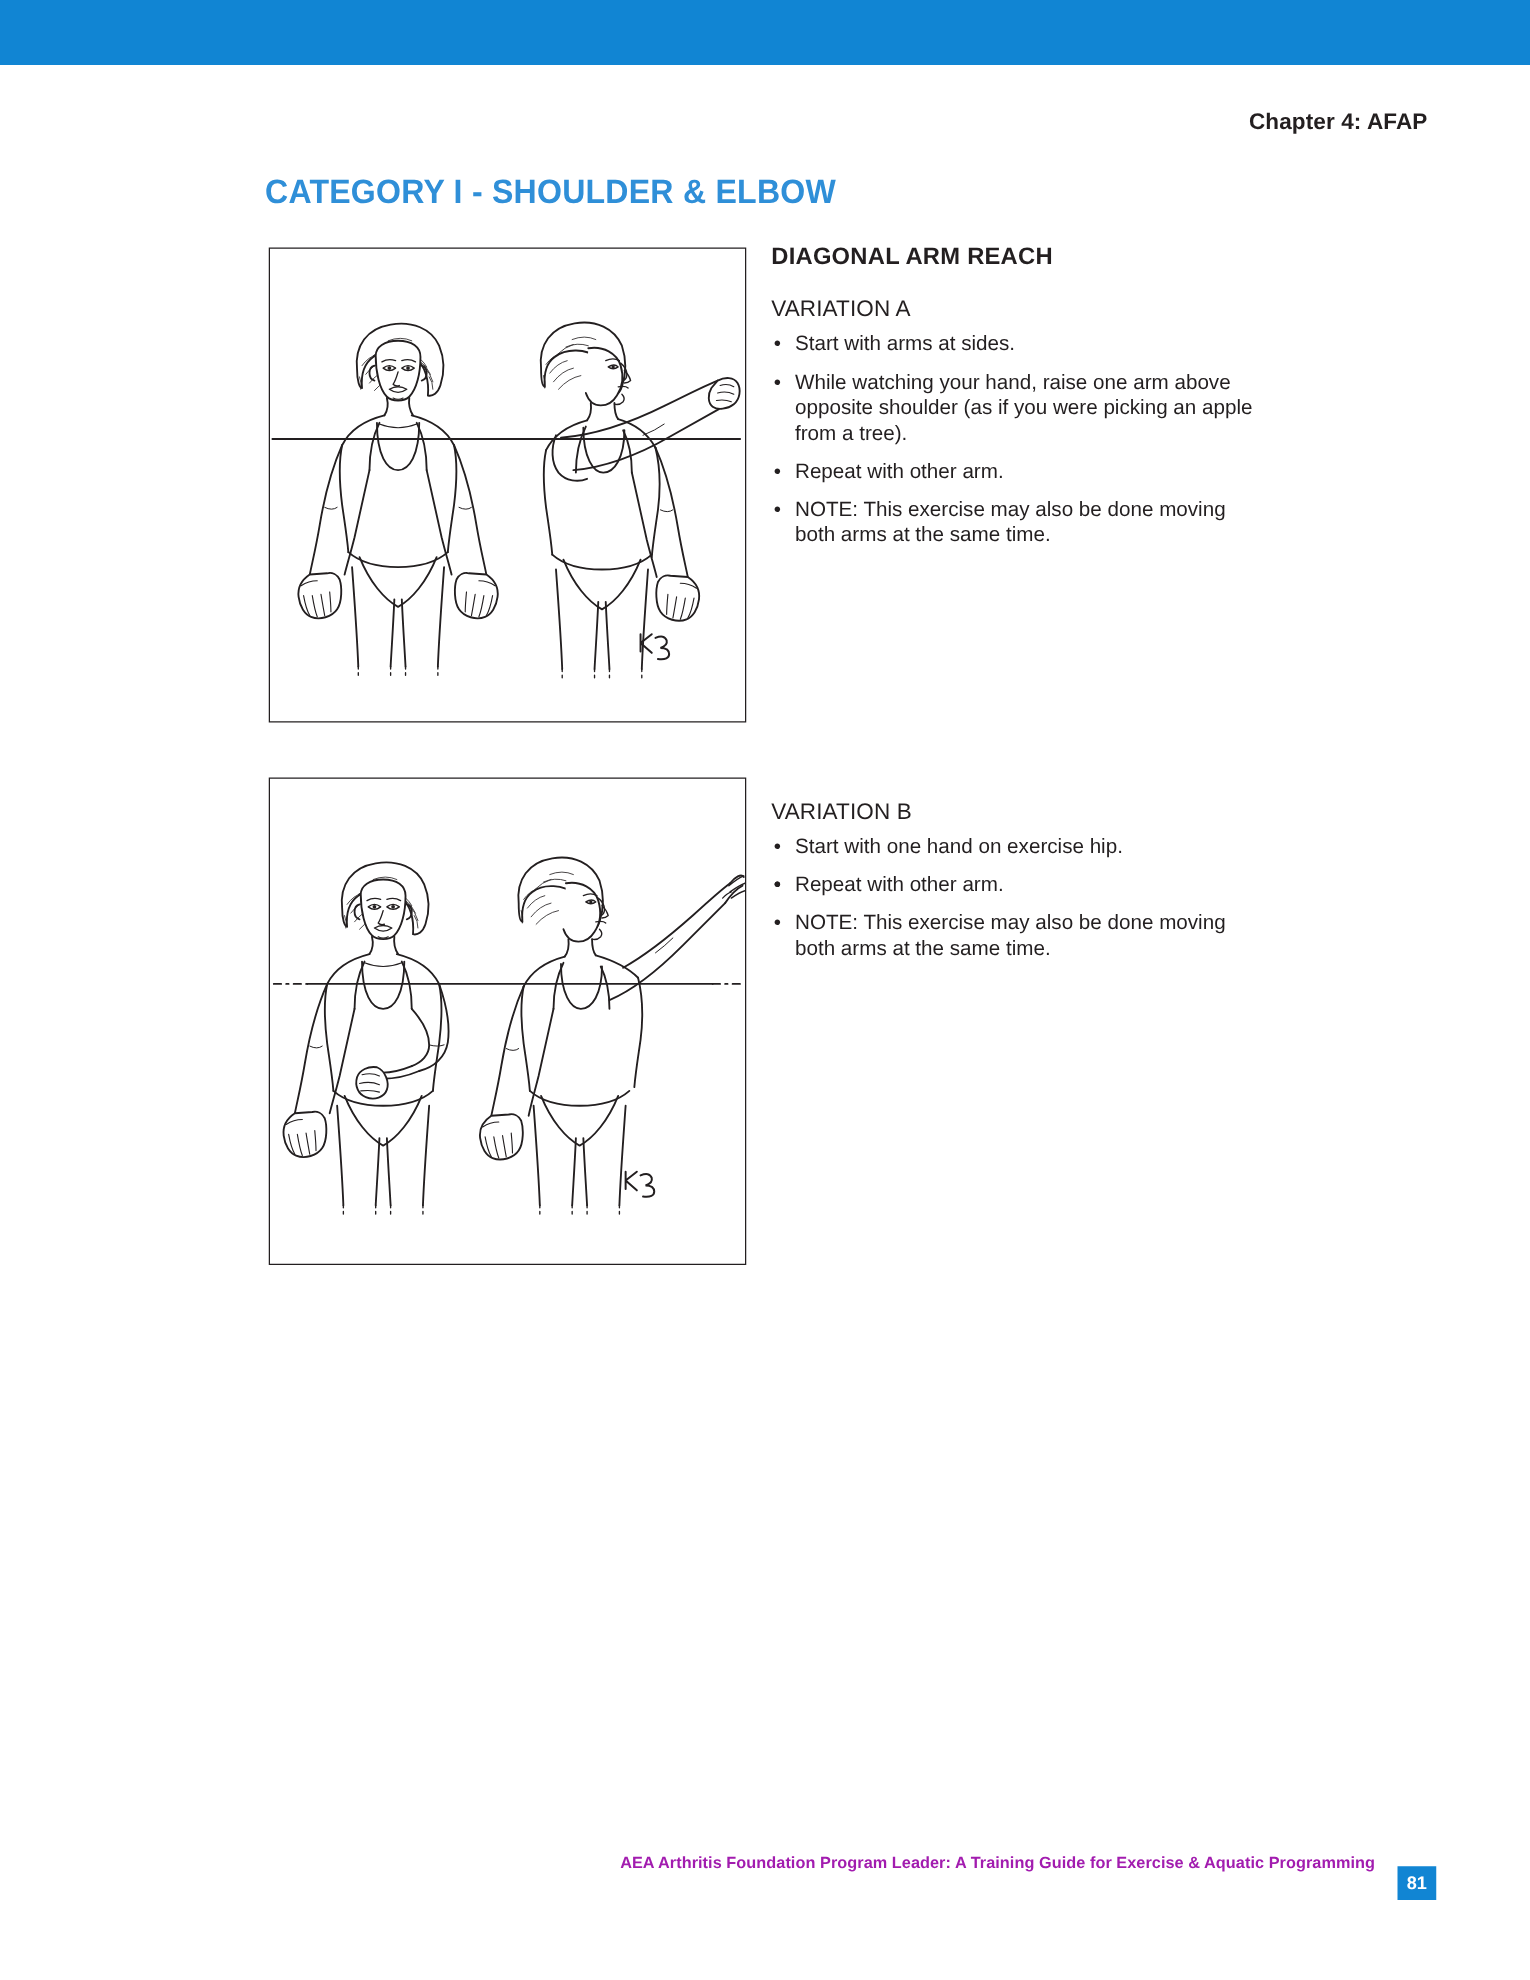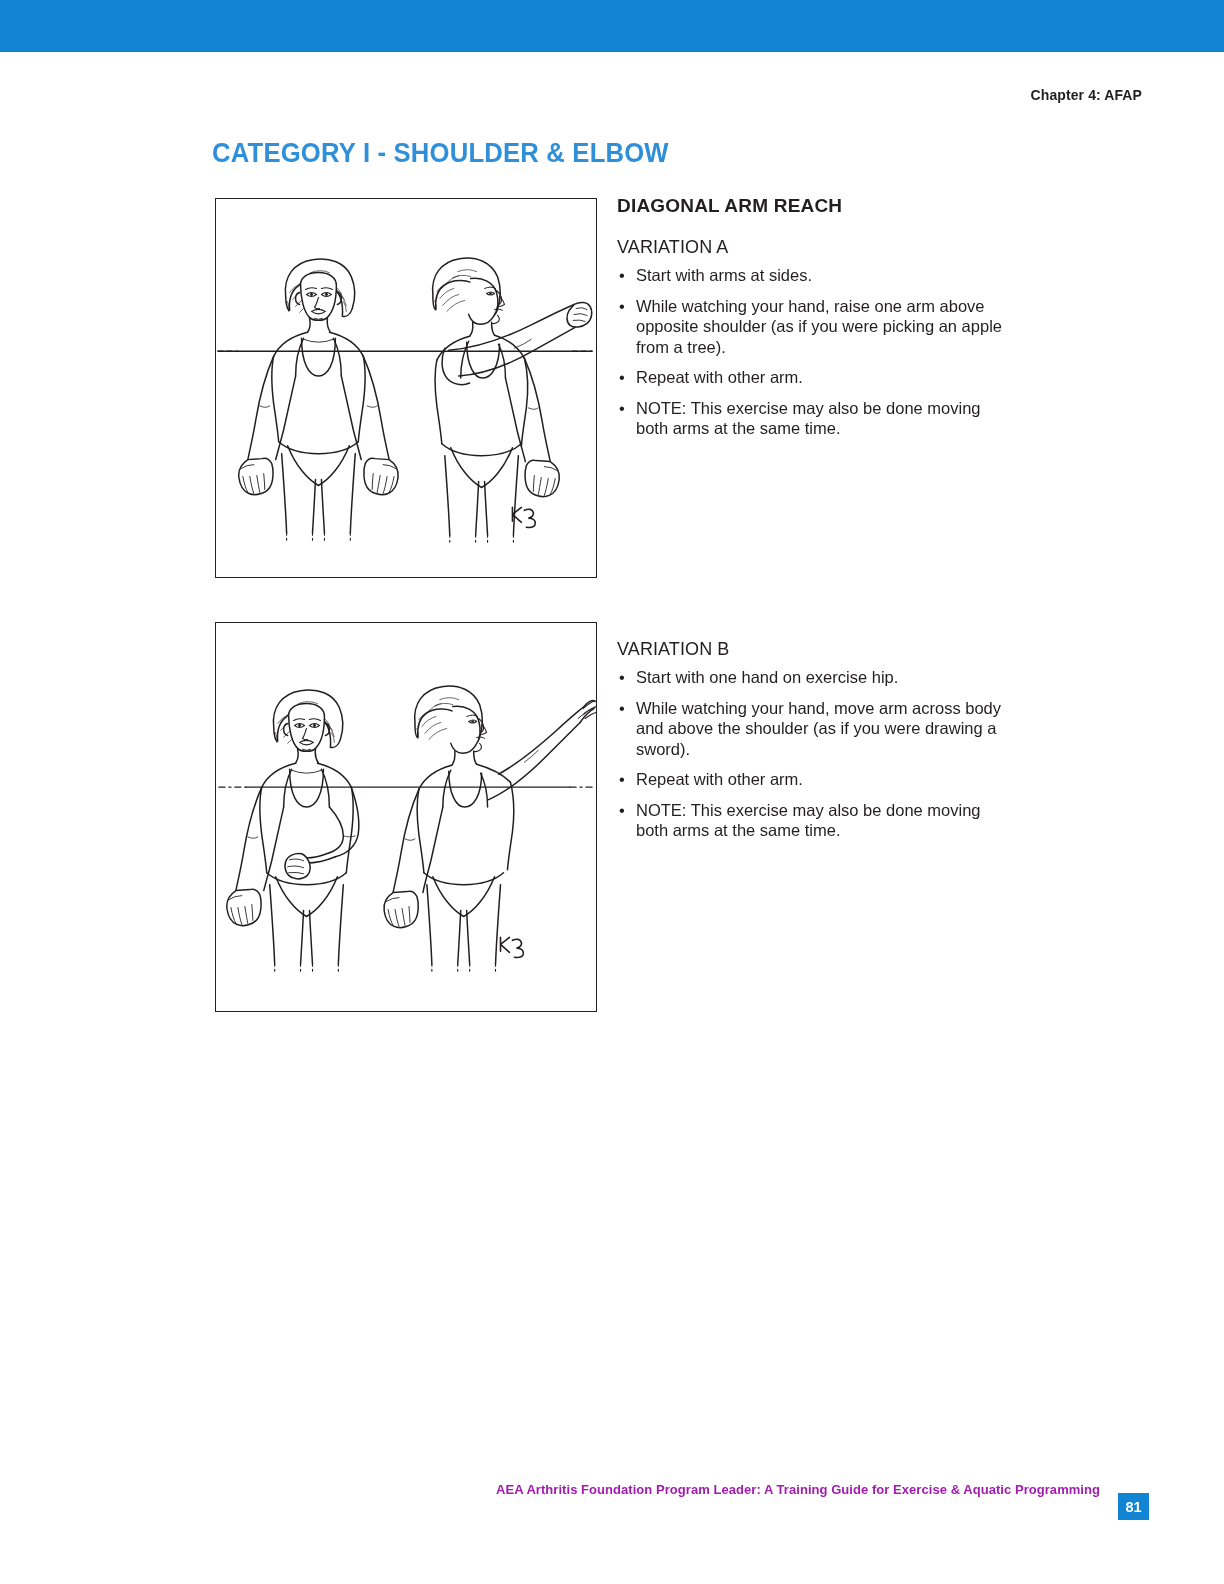--- a/index.html
+++ b/index.html
@@ -24,21 +24,21 @@
     width: 1224px;
     height: 52px;
     background: #1185d3;
   }
 
   
   .running-head {
     position: absolute;
     right: 82px;
     top: 87px;
-    font-size: 14px;
+    font-size: 18px;
     font-weight: bold;
     letter-spacing: 0.1px;
     color: #231f20;
     text-align: right;
     white-space: nowrap;
   }
 
   
   .category-heading {
     position: absolute;
@@ -588,21 +588,20 @@
 
 <div class="variation-b-heading">VARIATION B</div>
 
 <ul class="bullet-list b">
   <li>
     <span class="bullet-dot">•</span>
     <span>Start with one hand on exercise hip.</span>
   </li>
   <li>
     <span class="bullet-dot">•</span>
-    <span>While watching your hand, move arm across body and above the shoulder (as if you were drawing a sword).</span>
   </li>
   <li>
     <span class="bullet-dot">•</span>
     <span>Repeat with other arm.</span>
   </li>
   <li>
     <span class="bullet-dot">•</span>
     <span>NOTE: This exercise may also be done moving both arms at the same time.</span>
   </li>
 </ul>

